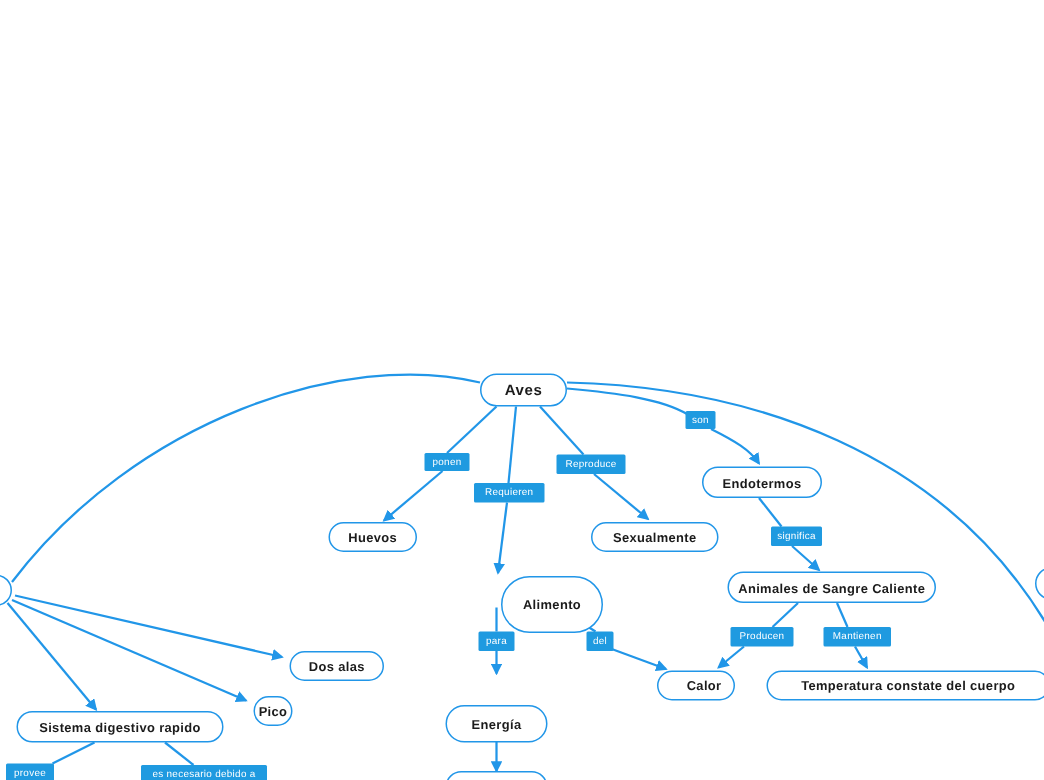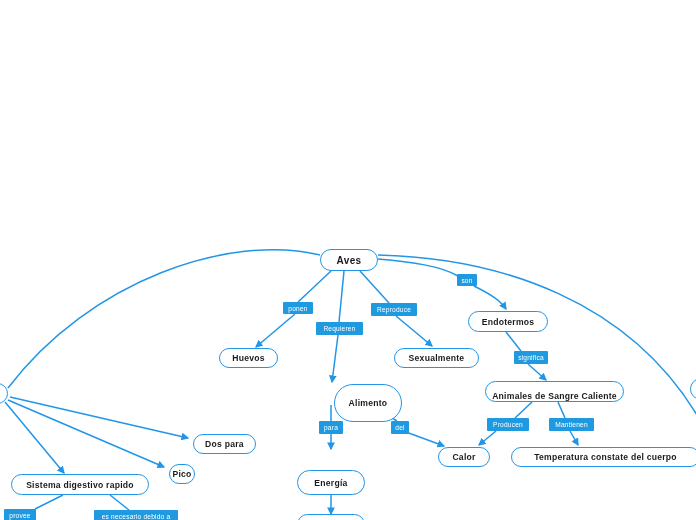--- a/index.html
+++ b/index.html
@@ -137,38 +137,38 @@
   </div>
 
   <div class="node" style="left:468px; top:311px; width:80px; height:21px;">
     <span>Endotermos</span>
   </div>
 
   <div class="node" style="left:394px; top:348px; width:85px; height:20px;">
     <span>Sexualmente</span>
   </div>
 
-  <div class="node" style="left:485px; top:381px; width:139px; height:21px;align-items:flex-end;">
+  <div class="node" style="left:485px; top:381px; width:139px; height:21px;">
     <span>Animales de Sangre Caliente</span>
   </div>
 
   <div class="node" style="left:297px; top:470px; width:68px; height:25px;">
     <span>Energía</span>
   </div>
 
-  <div class="node" style="left:438px; top:447px; width:52px; height:20px;">
+  <div class="node" style="left:438px; top:447px; width:52px; height:20px;justify-content:flex-end;">
     <span>Calor</span>
   </div>
 
   <div class="node" style="left:511px; top:447px; width:189px; height:20px;">
     <span>Temperatura constate del cuerpo</span>
   </div>
 
   <div class="node" style="left:193px; top:434px; width:63px; height:20px;">
-    <span>Dos para</span>
+    <span>Dos alas</span>
   </div>
 
   <div class="node" style="left:169px; top:464px; width:26px; height:20px;">
     <span>Pico</span>
   </div>
 
   <div class="node" style="left:11px; top:474px; width:138px; height:21px;">
     <span>Sistema digestivo rapido</span>
   </div>
 

